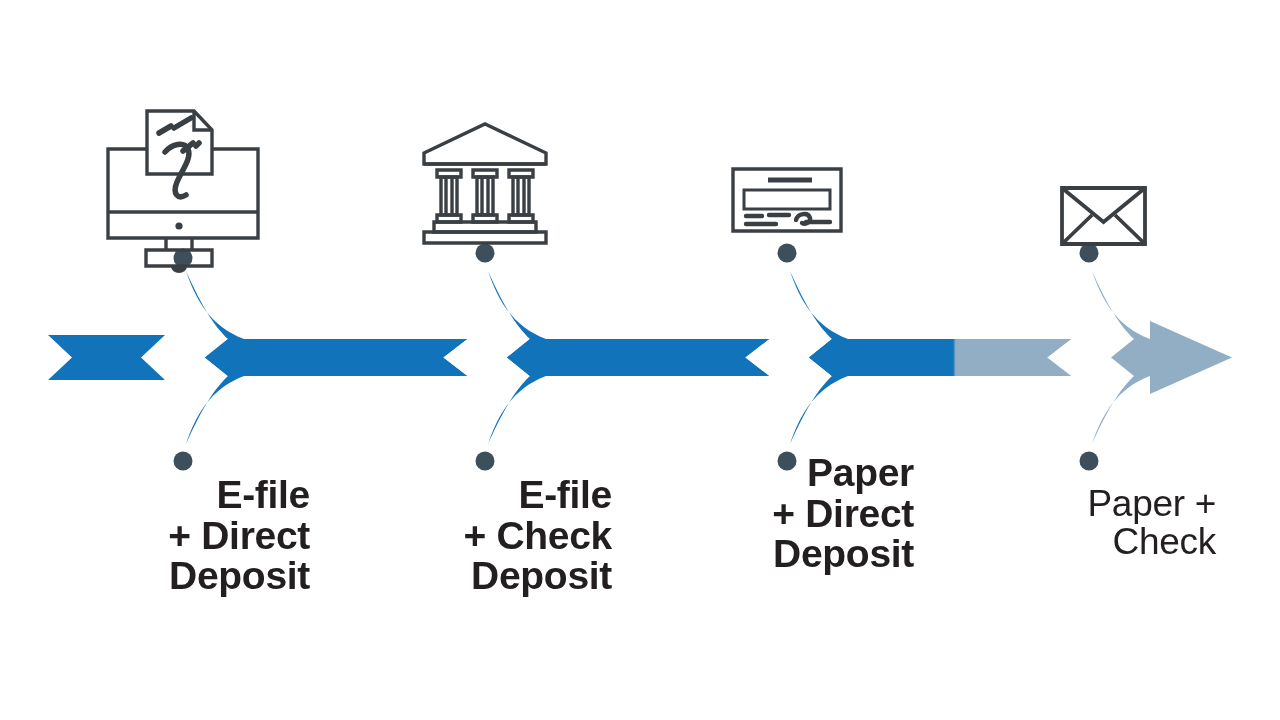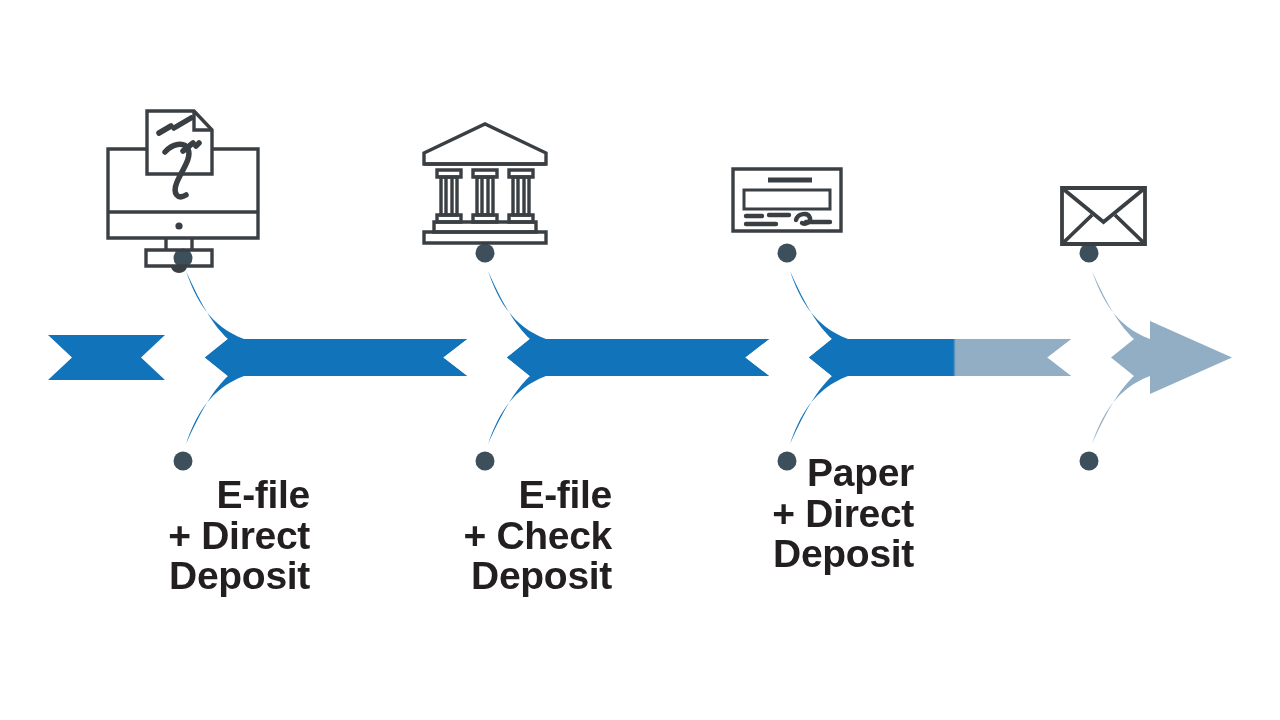--- a/index.html
+++ b/index.html
@@ -187,14 +187,16 @@
 Deposit</div>
 
   <div class="stage-label bold" style="left:362px; top:475px; width:250px;">E-file
 + Check
 Deposit</div>
 
   <div class="stage-label bold" style="left:664px; top:453px; width:250px;">Paper
 + Direct
 Deposit</div>
 
+  <div class="stage-label regular" style="left:966px; top:485px; width:250px;">Paper +
+Check</div>
 
 </div>
 
 </body></html>

